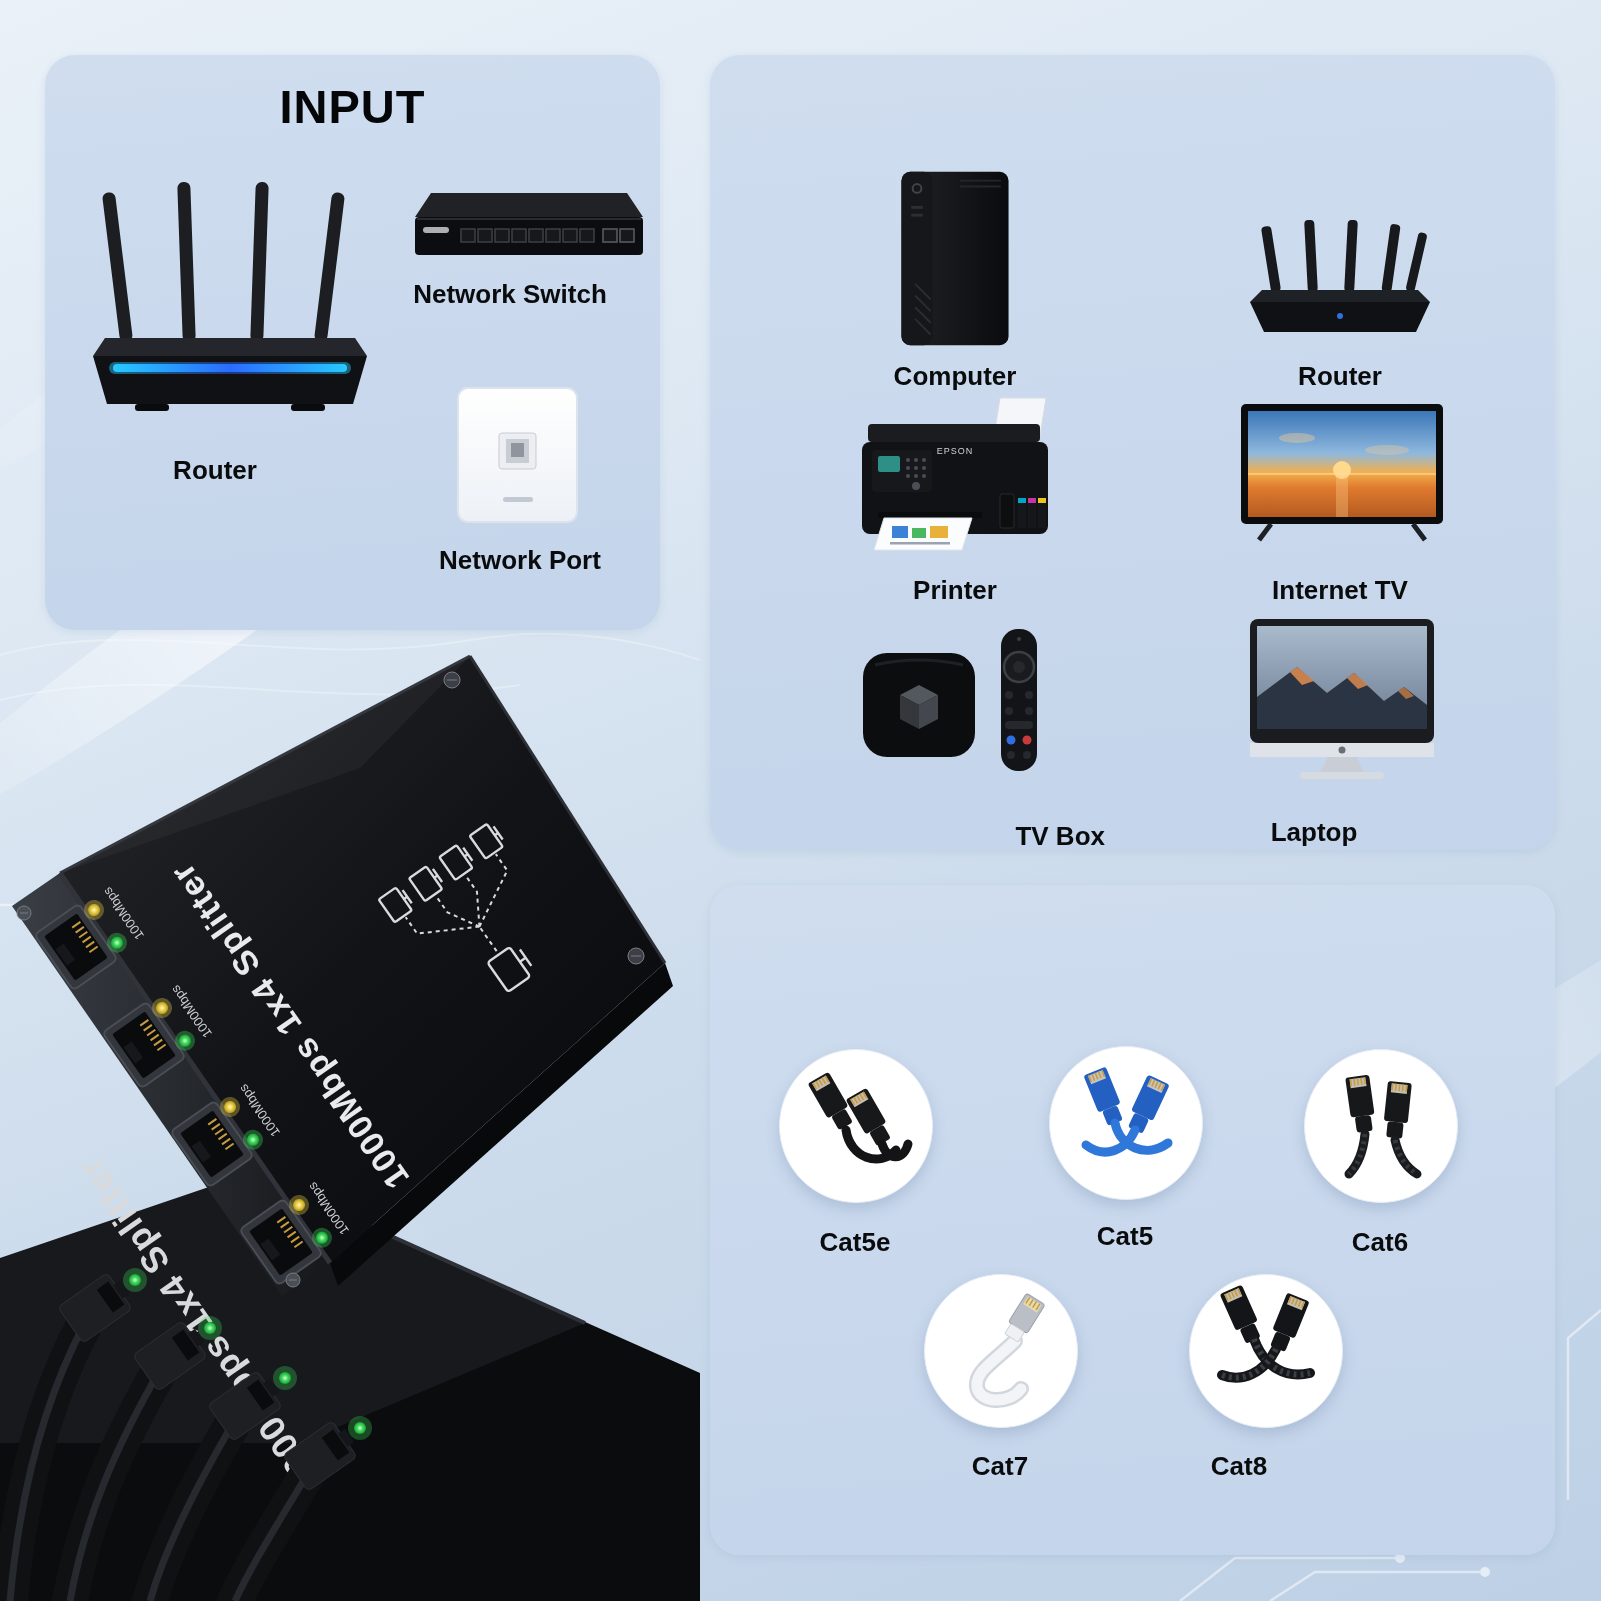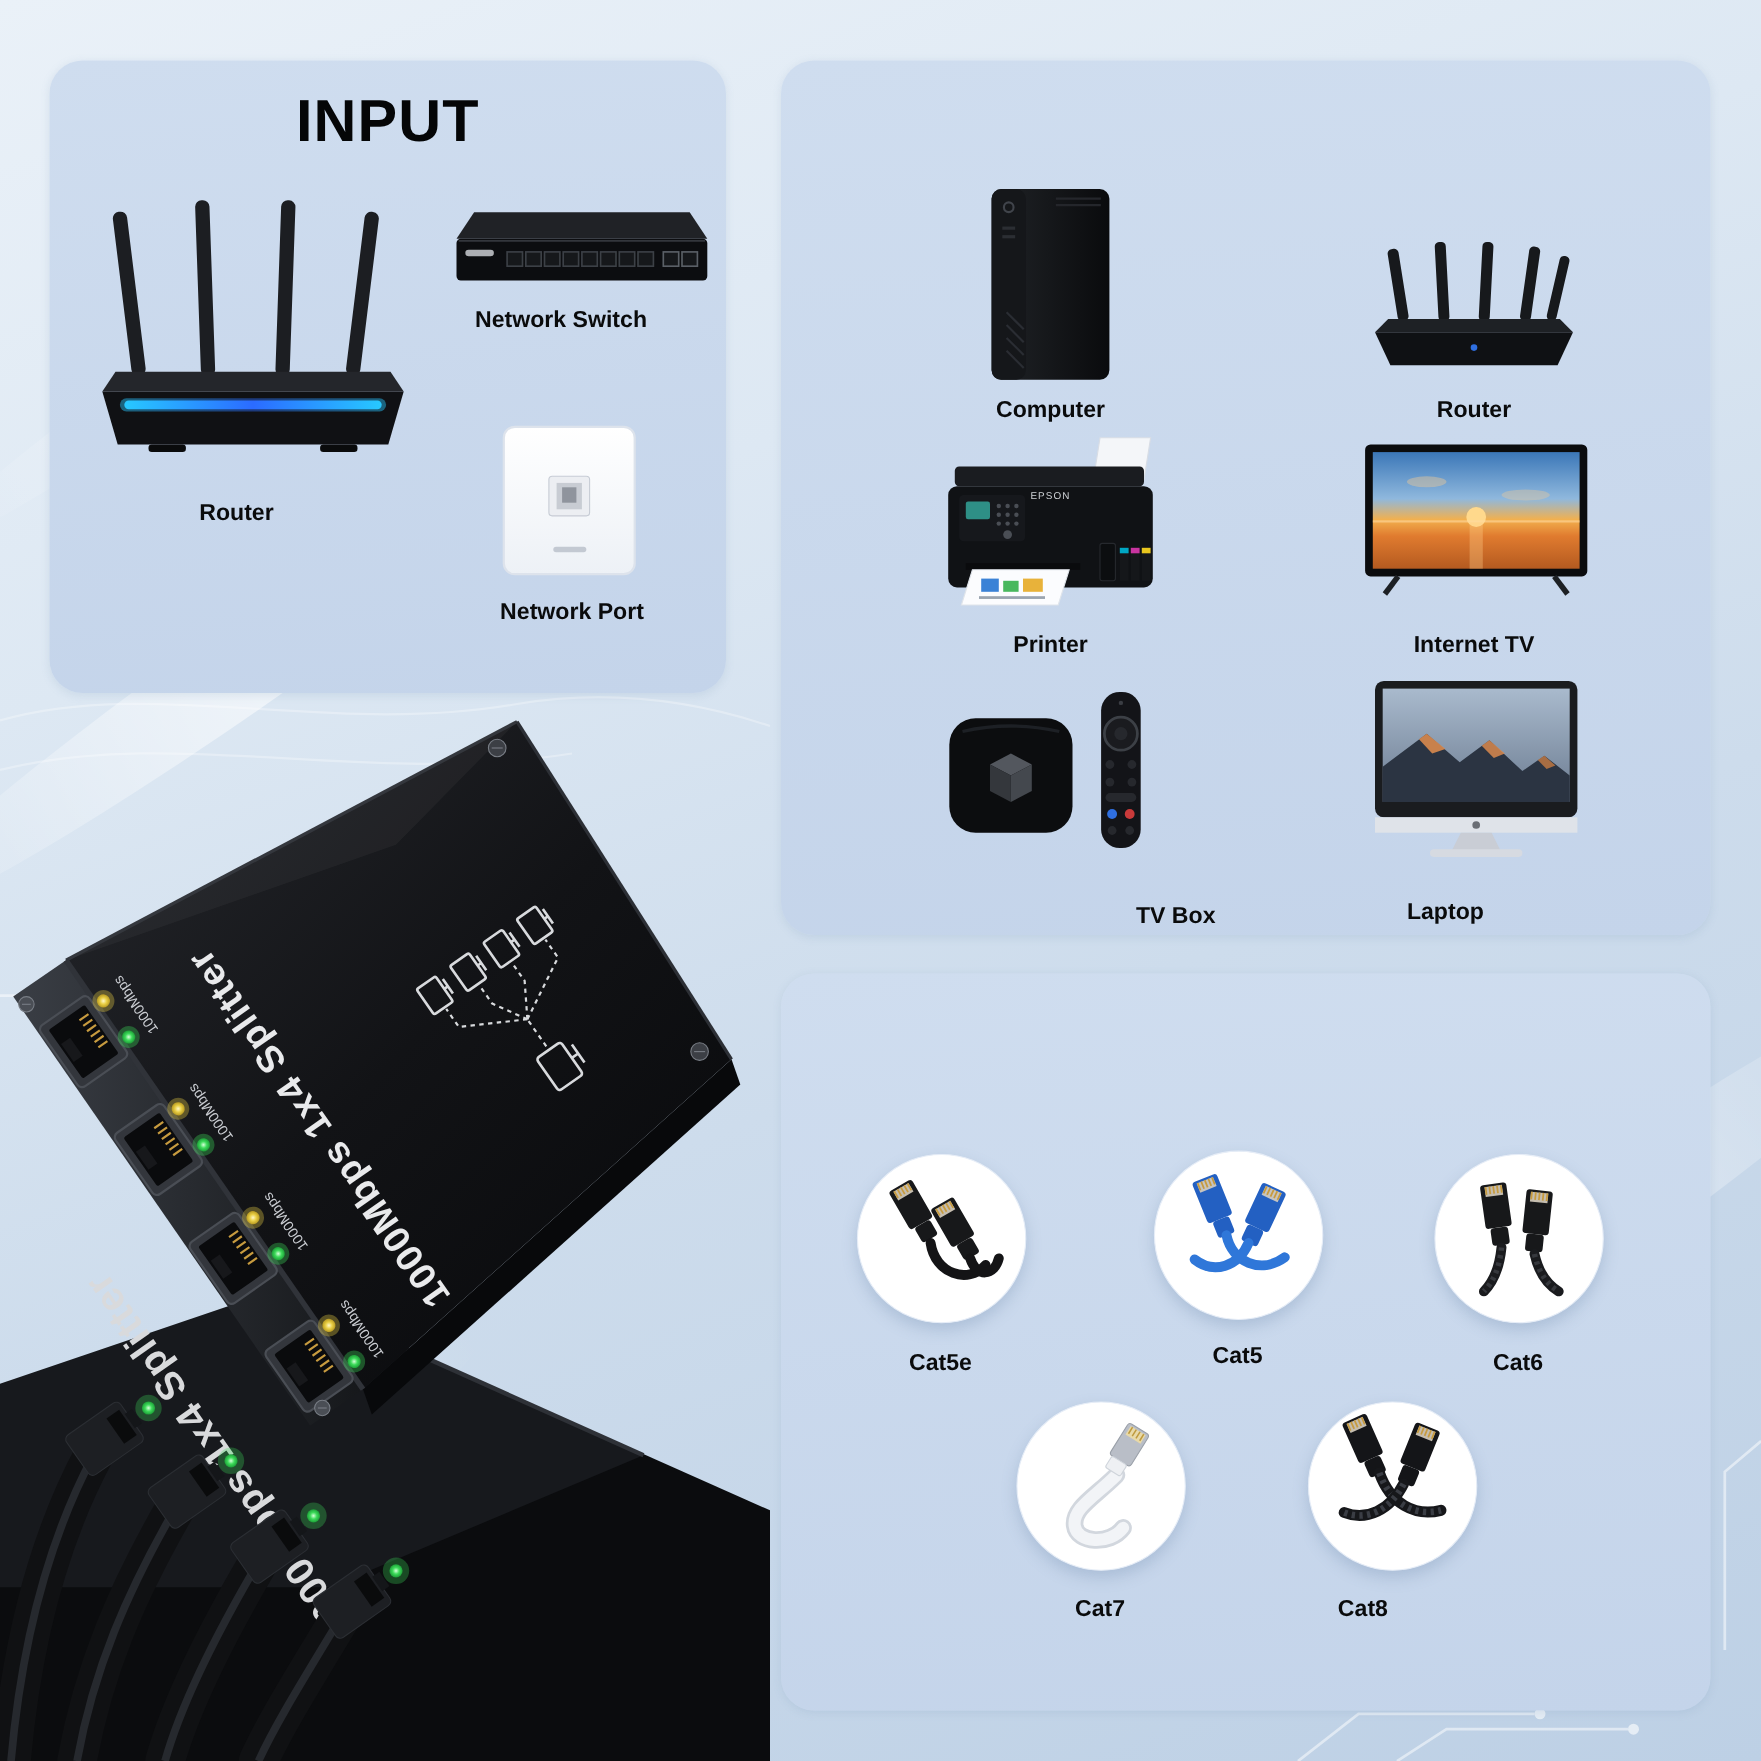--- a/index.html
+++ b/index.html
@@ -3,23 +3,23 @@
 <meta charset="utf-8">
 <style>
   html,body{margin:0;padding:0;background:#dfe9f3;}
   .canvas{position:relative;width:1601px;height:1601px;overflow:hidden;
     font-family:"Liberation Sans",sans-serif;
     background:linear-gradient(160deg,#eaf1f8 0%,#dde8f3 30%,#cddcec 58%,#bdd0e5 100%);}
   .streak{position:absolute;background:linear-gradient(90deg,rgba(255,255,255,0),rgba(255,255,255,.55),rgba(255,255,255,0));
     transform:rotate(-35deg);border-radius:50%;}
   .panel{position:absolute;background:linear-gradient(175deg,#cfddef 0%,#c4d4ea 100%);
     border-radius:30px;box-shadow:0 2px 8px rgba(110,140,175,.15);}
-  .panel-title{margin:0;text-align:center;font-weight:700;font-size:54px;color:#050607;letter-spacing:1px;}
+  .panel-title{margin:0;text-align:center;font-weight:700;font-size:47px;color:#050607;letter-spacing:1px;}
   .illus{position:absolute;}
-  .item-label{position:absolute;font-size:21px;font-weight:600;color:#0a0b0c;text-align:center;}
+  .item-label{position:absolute;font-size:26px;font-weight:600;color:#0a0b0c;text-align:center;}
   .circle{position:absolute;width:152px;height:152px;border-radius:50%;background:#ffffff;
     border:1px solid #e6edf7;box-shadow:0 6px 14px rgba(96,125,160,.28);}
   .circle svg{display:block;width:150px;height:150px;}
   svg{overflow:visible;}
 </style>
 </head>
 <body>
 
 <svg style="position:absolute;width:0;height:0" aria-hidden="true">
   <defs>

